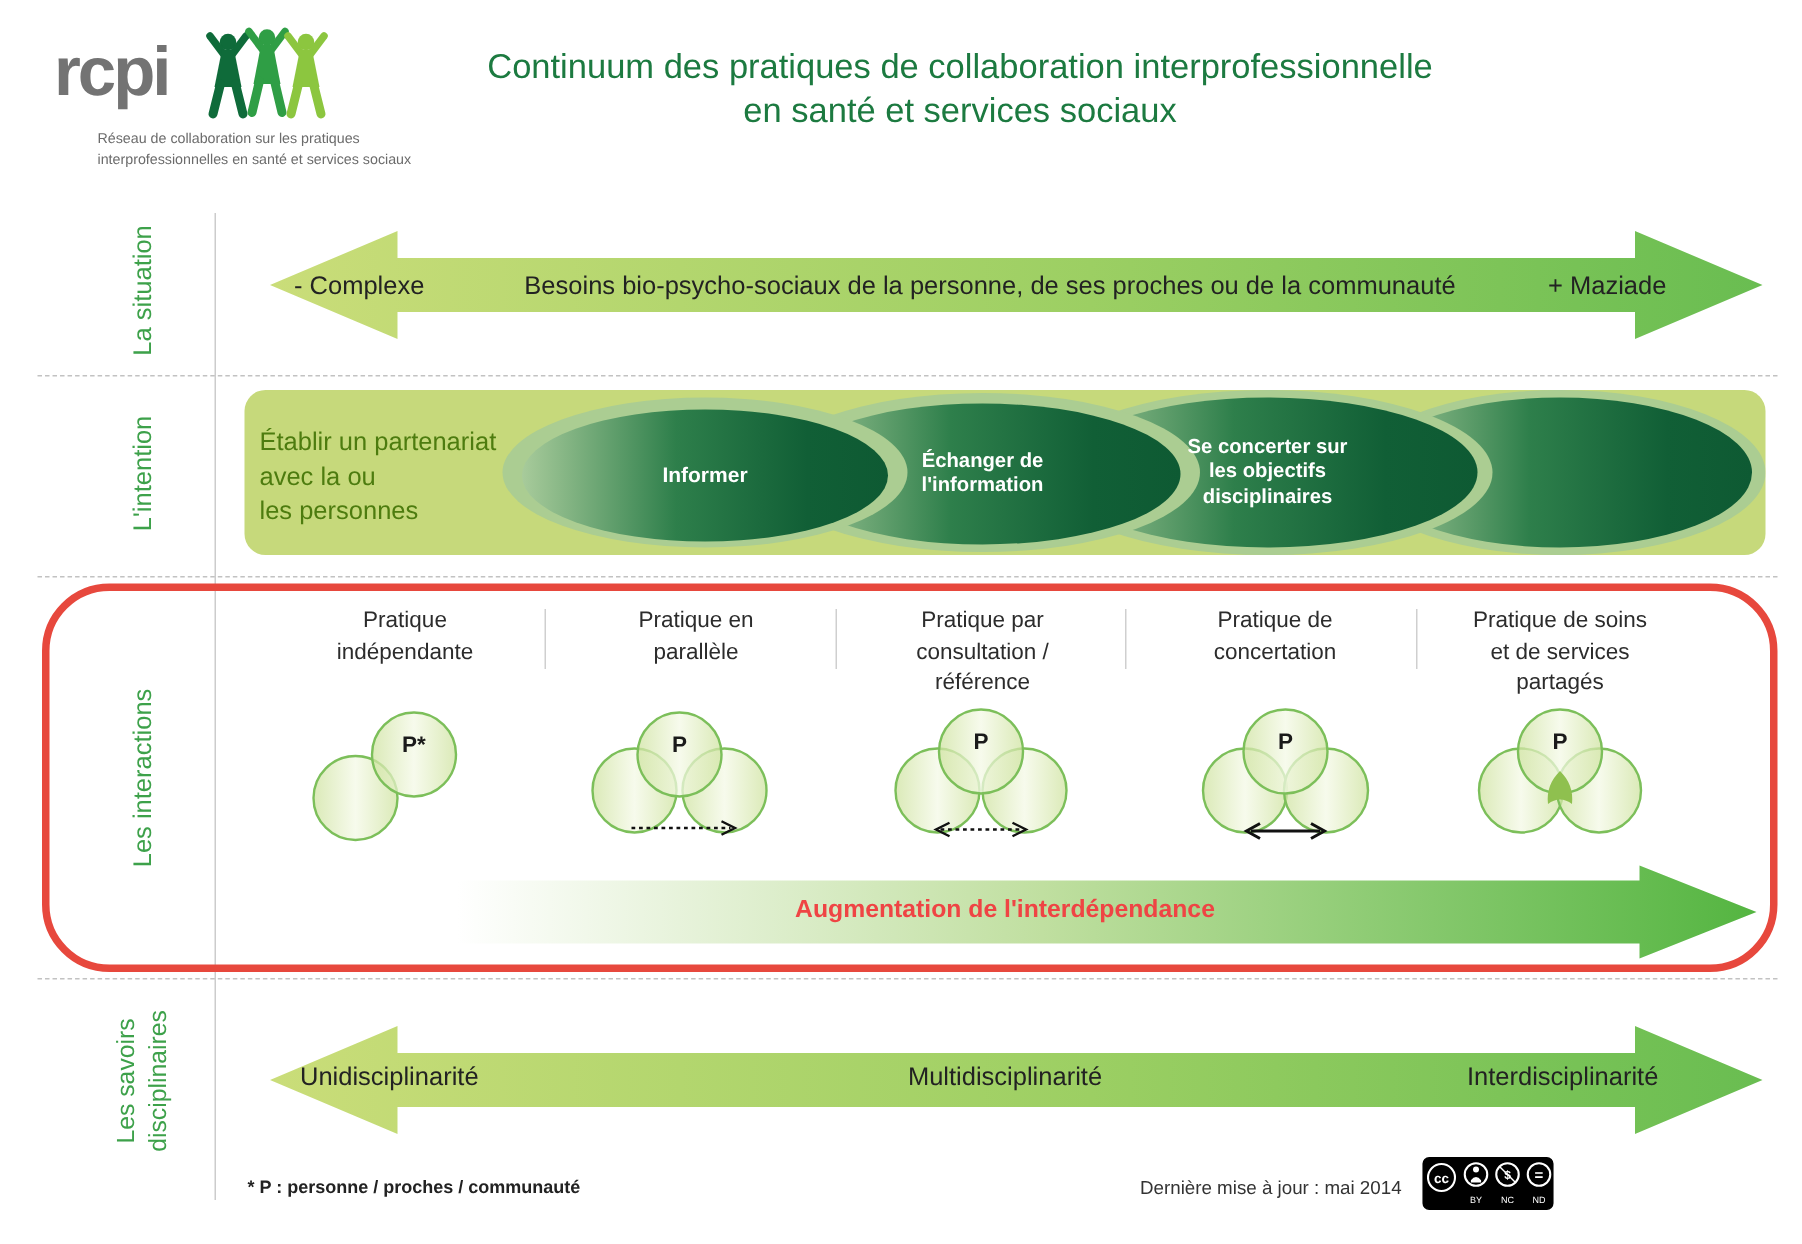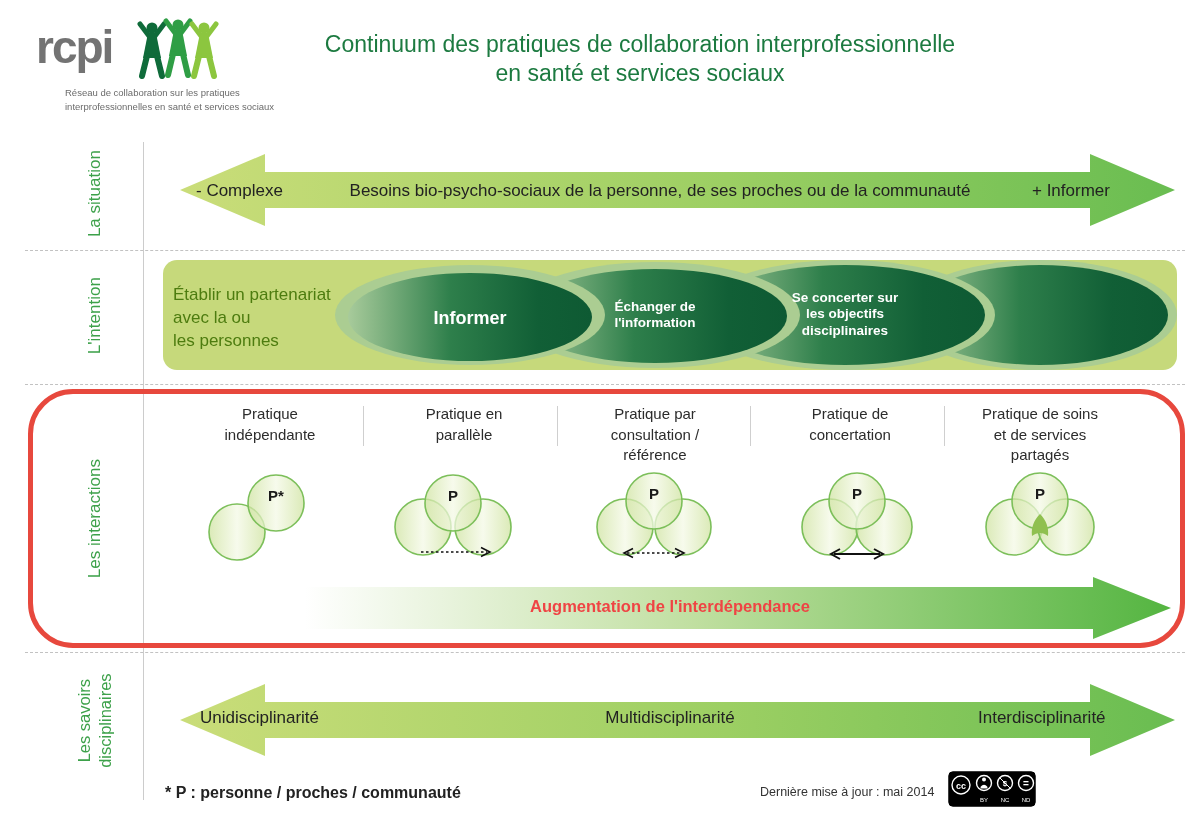--- a/index.html
+++ b/index.html
@@ -22,21 +22,21 @@
   
   .intent-box{position:absolute;background:#c6d97b;border-radius:14px;}
   .partner{position:absolute;font-size:17px;color:#4d7c0f;line-height:1.35;text-align:left;}
   .ell-text{position:absolute;color:#fff;font-weight:700;text-align:center;line-height:1.22;}
   
   .red-frame{position:absolute;border:5px solid #e7483d;border-radius:45px;z-index:6;}
   .practice-title{position:absolute;font-size:15px;color:#2c2c2c;line-height:1.38;text-align:center;}
   .col-sep{position:absolute;width:1px;background:#cfcfcf;}
   .interdep-text{position:absolute;font-size:16.5px;font-weight:700;color:#ef4444;text-align:center;}
   
-  .footnote{position:absolute;font-size:16px;font-weight:700;color:#222;}
+  .footnote{position:absolute;font-size:12px;font-weight:700;color:#222;}
   .updated{position:absolute;font-size:12.5px;color:#333;}
   svg text{font-family:"Liberation Sans",sans-serif;}
 </style>
 </head>
 <body>
 
 <div id="canvas">
 
   <div class="abs wordmark" style="left:36px;top:24px;">rcpi</div>
 
@@ -92,21 +92,21 @@
       <linearGradient id="agrad1" x1="0" y1="0" x2="1" y2="0">
         <stop offset="0" stop-color="#cadd79"></stop>
           <stop offset="0.55" stop-color="#9ccf63"></stop>
           <stop offset="1" stop-color="#69bd51"></stop>
       </linearGradient>
     </defs>
     <polygon points="5,40 90,4 90,22 915,22 915,4 1000,40 915,76 915,58 90,58 90,76" fill="url(#agrad1)"></polygon>
   </svg>
   <div class="arrow-text" style="left:196px;top:181px;width:100px;">- Complexe</div>
   <div class="arrow-text ctr" style="left:300px;top:181px;width:720px;">Besoins bio-psycho-sociaux de la personne, de ses proches ou de la communauté</div>
-  <div class="arrow-text" style="left:1032px;top:181px;width:110px;">+ Informer</div>
+  <div class="arrow-text" style="left:1032px;top:181px;width:110px;">+ Maziade</div>
 
   <div class="rot-label" style="left:30px;top:305px;width:130px;">L'intention</div>
 
   <div class="intent-box" style="left:163px;top:260px;width:1014px;height:110px;"></div>
 
   <svg class="abs" style="left:163px;top:260px;" width="1014" height="110" viewBox="0 0 1014 110">
     <defs>
       <linearGradient id="egrad" x1="0" y1="0" x2="1" y2="0">
         <stop offset="0" stop-color="#a8cb9b"></stop>
           <stop offset="0.42" stop-color="#2e7f4b"></stop>
@@ -121,21 +121,21 @@
     <ellipse cx="682" cy="55" rx="140" ry="50" fill="url(#egrad)"></ellipse>
     <ellipse cx="492" cy="55" rx="145" ry="53" fill="#abcd92"></ellipse>
     <ellipse cx="492" cy="56" rx="132" ry="47" fill="url(#egrad)"></ellipse>
     <ellipse cx="307" cy="55" rx="135" ry="50" fill="#abcd92"></ellipse>
     <ellipse cx="307" cy="57" rx="122" ry="44" fill="url(#egrad)"></ellipse>
   </svg>
 
   <div class="partner" style="left:173px;top:284px;width:214px;">
     <span>Établir un partenariat<br>avec la ou<br>les personnes</span>
   </div>
-  <div class="ell-text" style="left:410px;top:308px;width:120px;font-size:18px;">
+  <div class="ell-text" style="left:410px;top:308px;width:120px;font-size:14px;">
     <span>Informer</span>
   </div>
   <div class="ell-text" style="left:595px;top:299px;width:120px;font-size:13.5px;">
     <span>Échanger de<br>l'information</span>
   </div>
   <div class="ell-text" style="left:775px;top:290px;width:140px;font-size:13.5px;">
     <span>Se concerter sur<br>les objectifs<br>disciplinaires</span>
   </div>
 
   <div class="red-frame" style="left:28px;top:389px;width:1147px;height:249px;"></div>

